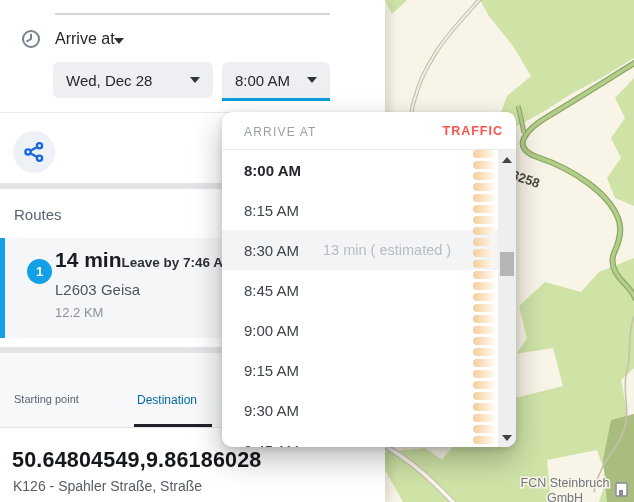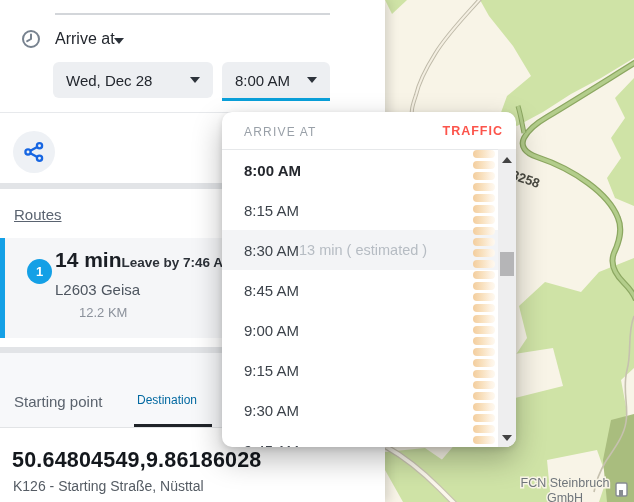--- a/index.html
+++ b/index.html
@@ -23,53 +23,53 @@
           justify-content:space-between;padding:0 13px;font-size:15px;color:#23272e;
           box-sizing:border-box;cursor:pointer;}
   .date-select{left:53px;top:62px;width:160px;}
   .time-select{left:222px;top:62px;width:108px;height:39px;border-radius:6px 6px 0 0;
                border-bottom:3px solid #0aa0da;}
   .divider1{left:0;top:112px;width:385px;height:1px;background:#e7e9ec;}
   .share-btn{left:13px;top:131px;width:42px;height:42px;border-radius:50%;background:#eef1f5;
              display:flex;align-items:center;justify-content:center;cursor:pointer;}
   .band{left:0;width:385px;height:6px;background:#e2e4e7;}
   .band1{top:183px;} .band2{top:347px;}
-  .routes-label{left:14px;top:206px;font-size:15px;color:#5a6370;text-decoration:underline;}
+  .routes-label{left:14px;top:206px;font-size:15px;color:#5a6370;}
   .route-card{left:0;top:238px;width:385px;height:100px;background:#f5f6f8;
               border-left:5px solid #14a0e6;box-sizing:border-box;cursor:pointer;}
   .route-badge{position:absolute;left:22px;top:21px;width:25px;height:25px;border-radius:50%;
                background:#14a0e6;color:#fff;font-size:13px;font-weight:700;
                display:flex;align-items:center;justify-content:center;}
   .route-main{position:absolute;left:50px;top:10px;display:flex;align-items:baseline;}
   .route-duration{font-size:21px;font-weight:700;color:#1a1e24;}
   .route-leaveby{font-size:13.5px;font-weight:700;color:#2c3138;}
   .route-via{position:absolute;left:50px;top:43px;font-size:15px;color:#4e5660;}
-  .route-distance{position:absolute;left:50px;top:67px;font-size:13px;color:#8b919b;margin-left:24px;}
+  .route-distance{position:absolute;left:50px;top:67px;font-size:13px;color:#8b919b;}
   .tabs-section{left:0;top:353px;width:385px;height:75px;background:#f7f8fa;
                 border-bottom:1px solid #e2e4e6;box-sizing:border-box;}
-  .tab-start{position:absolute;left:14px;top:40px;font-size:15px;color:#5b636e;cursor:pointer;}
+  .tab-start{position:absolute;left:14px;top:40px;font-size:11px;color:#5b636e;cursor:pointer;}
   .tab-dest{position:absolute;left:137px;top:40px;font-size:12px;color:#0369a1;font-weight:500;cursor:pointer;}
   .tab-underline{position:absolute;left:134px;bottom:0;width:78px;height:3px;background:#1f2328;}
   .coords{left:12px;top:448px;font-size:21.5px;font-weight:700;color:#14181d;letter-spacing:.2px;text-align:right;}
   .address{left:13px;top:478px;font-size:14px;color:#555c64;}
 
   
   .dropdown{position:absolute;left:222px;top:112px;width:294px;height:335px;background:#fff;
             border-radius:10px;overflow:hidden;z-index:5;
             box-shadow:0 12px 30px rgba(0,0,0,.28),0 2px 6px rgba(0,0,0,.12);}
   .dd-header{position:absolute;top:0;left:0;right:0;height:37px;border-bottom:1px solid #e6e8ea;}
   .dd-title{position:absolute;left:22px;top:13px;font-size:12px;letter-spacing:1.2px;color:#99a0a8;}
   .dd-traffic{position:absolute;right:13px;top:12px;font-size:12.5px;letter-spacing:1px;
               color:#fc544b;font-weight:700;cursor:pointer;}
   .dd-list{position:absolute;top:38px;left:0;width:276px;bottom:0;overflow:hidden;}
   .time-row{height:40px;display:flex;align-items:center;padding-left:22px;font-size:15px;
             color:#3d434b;cursor:pointer;box-sizing:border-box;}
   .time-row.selected{font-weight:700;color:#24272d;}
   .time-row.highlighted{background:#f3f4f6;}
-  .time-estimate{color:#b6bcc3;font-size:14.5px;font-weight:400;}
+  .time-estimate{color:#b6bcc3;font-size:14.5px;margin-left:24px;font-weight:400;}
   .traffic-bars{position:absolute;left:251px;top:38px;width:22px;bottom:1px;display:flex;
                 flex-direction:column;gap:3px;z-index:2;pointer-events:none;}
   .traffic-bar{height:8px;flex:none;border-radius:4px;
      background:linear-gradient(90deg,#f3cd9d,#f9e2c1 45%,#fdf2e3 80%,#fef9f0);}
   .scrollbar{position:absolute;right:0;top:37px;width:18px;bottom:0;background:#eeeeef;z-index:3;}
   .scroll-up{position:absolute;top:8px;left:4px;width:0;height:0;border-left:5px solid transparent;
              border-right:5px solid transparent;border-bottom:6px solid #434343;cursor:pointer;}
   .scroll-down{position:absolute;bottom:6px;left:4px;width:0;height:0;border-left:5px solid transparent;
              border-right:5px solid transparent;border-top:6px solid #434343;cursor:pointer;}
   .scroll-thumb{position:absolute;top:103px;left:2px;width:14px;height:24px;background:#b5b5b7;cursor:grab;}
@@ -167,21 +167,21 @@
 
     <div class="abs band band2"></div>
 
     <div class="abs tabs-section">
       <div class="tab-start">Starting point</div>
       <div class="tab-dest">Destination</div>
       <div class="tab-underline"></div>
     </div>
 
     <div class="abs coords">50.64804549,9.86186028</div>
-    <div class="abs address">K126 - Starting Straße, Nüsttal</div>
+    <div class="abs address">K126 - Spahler Straße, Straße</div>
   </div>
 
   <div class="dropdown">
     <div class="dd-header">
       <span class="dd-title">ARRIVE AT</span>
       <span class="dd-traffic">TRAFFIC</span>
     </div>
     <div class="dd-list">
         <div class="time-row selected">
           <span class="time-label">8:00 AM</span>

